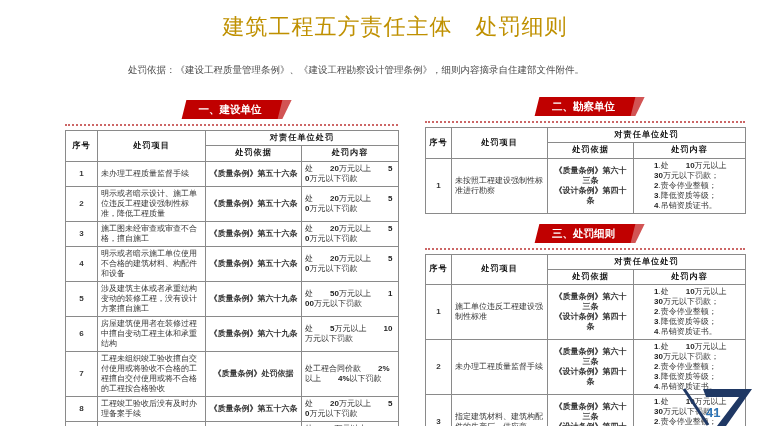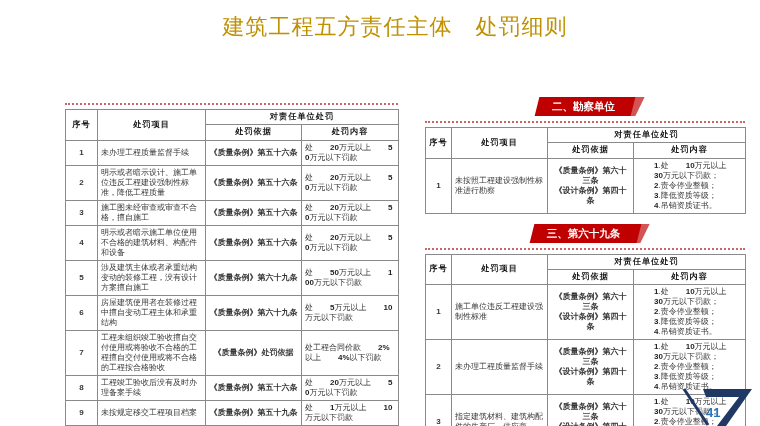--- a/index.html
+++ b/index.html
@@ -28,22 +28,26 @@
   td.basis{text-align:center;font-weight:bold;}
   td.content b{color:#1f1f1f;margin-left:17px;}
   .logo{position:absolute;right:3px;bottom:0;}
 </style>
 </head>
 <body>
 
 <div class="slide">
 
   <div class="title">建筑工程五方责任主体　处罚细则</div>
+  <div class="subtitle">处罚依据：《建设工程质量管理条例》、《建设工程勘察设计管理条例》，细则内容摘录自住建部文件附件。</div>
 
   <div class="col-left">
+    <div class="banner-row">
+      <span class="banner">一、建设单位</span>
+    </div>
     <div class="sep"></div>
     <table>
       <colgroup>
           <col style="width:32px">
           <col style="width:108px">
           <col style="width:96px">
           <col style="width:97px">
         </colgroup>
       <thead>
         <tr>
@@ -142,21 +146,21 @@
           <tr>
             <td class="no">1</td>
             <td class="item">未按照工程建设强制性标准进行勘察</td>
             <td class="basis">《质量条例》第六十三条<br>《设计条例》第四十条</td>
             <td class="content"><b>1</b>.处<b>10</b>万元以上<b>30</b>万元以下罚款；<br><b>2</b>.责令停业整顿；<br><b>3</b>.降低资质等级；<br><b>4</b>.吊销资质证书。</td>
           </tr>
         </tbody>
     </table>
 
     <div class="banner-row mt">
-      <span class="banner">三、第六十九条</span>
+      <span class="banner">三、处罚细则</span>
     </div>
     <div class="sep"></div>
     <table>
       <colgroup>
           <col style="width:26px">
           <col style="width:96px">
           <col style="width:86px">
           <col style="width:112px">
         </colgroup>
       <thead>

